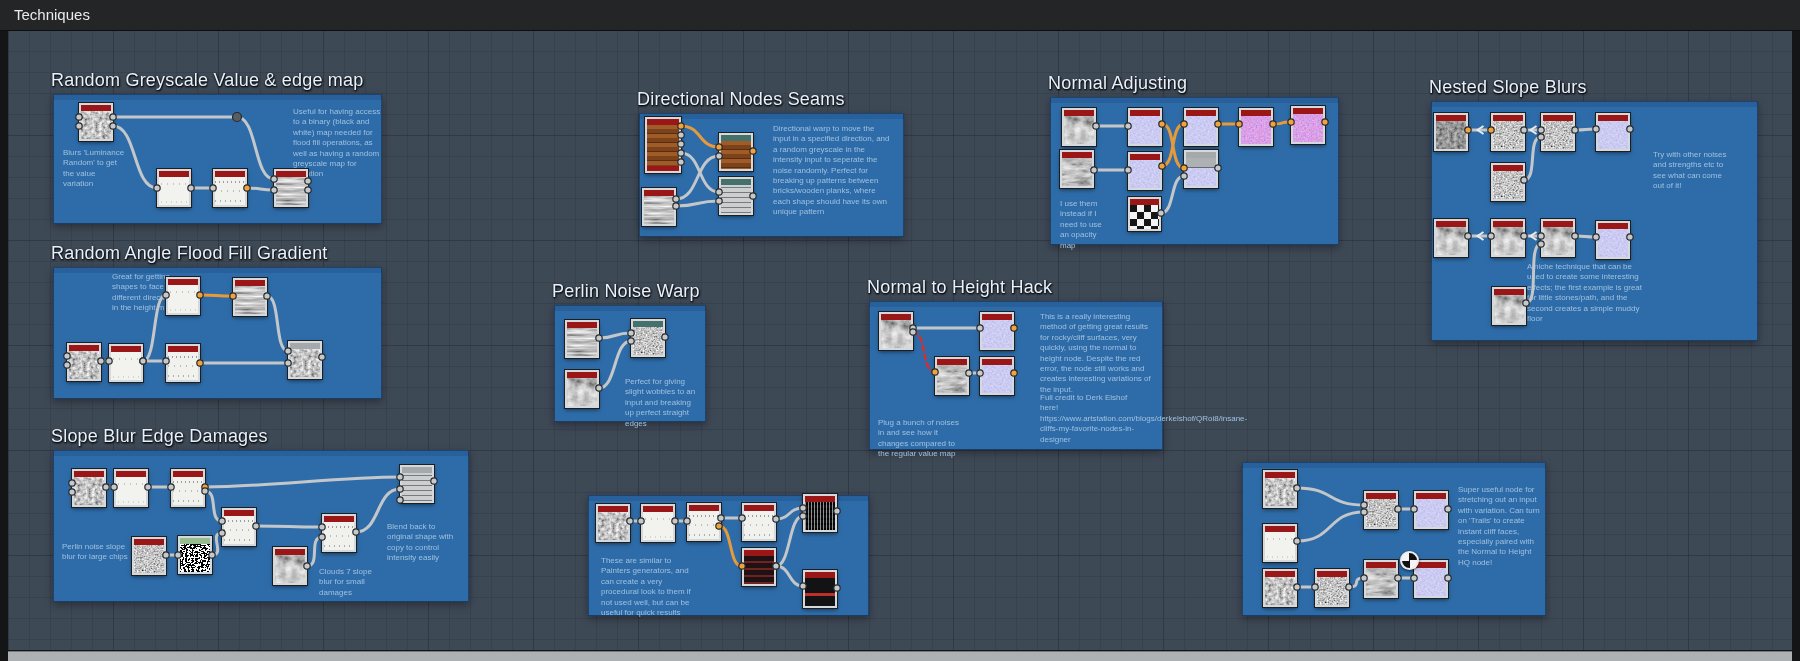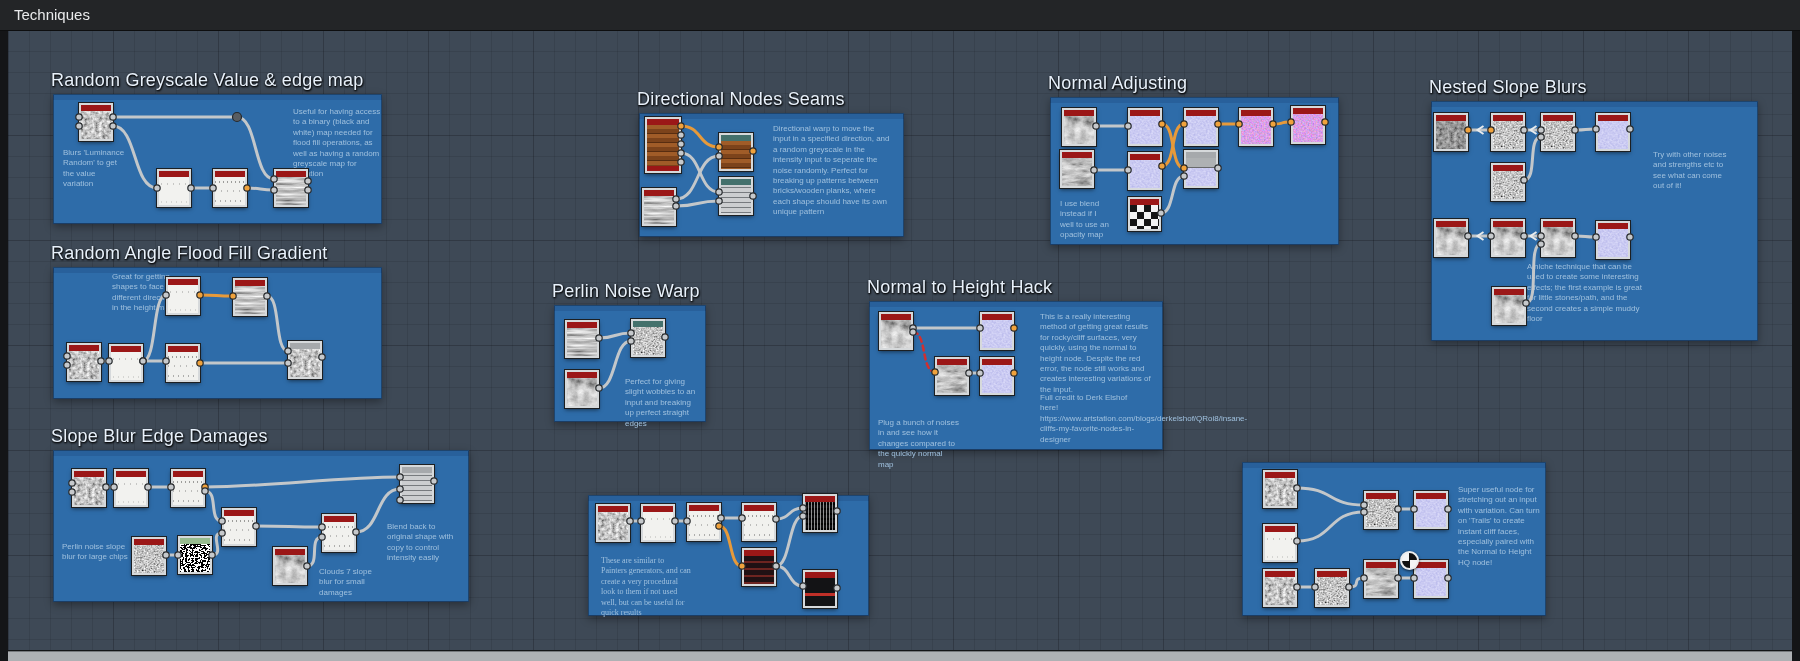--- a/index.html
+++ b/index.html
@@ -519,21 +519,21 @@
     </div>
     <div class="node" style="left: 565px; top: 370px; width: 34px; height: 38px;">
       <div class="nhead" style="background: rgb(155, 23, 23);"></div>
       <div class="nbody">
         <svg preserveAspectRatio="none" viewBox="0 0 30 30">
           <rect width="30" height="30" filter="url(#f-clouds)"></rect>
         </svg>
       </div>
     </div>
     <div class="frame" style="left: 588px; top: 495px; width: 279px; height: 119px;"></div>
-    <div class="fnote" style="left: 601px; top: 556px; width: 90px; font-family: Liberation Serif, serif;">These are similar to Painters generators, and can create a very procedural look to them if not used well, but can be useful for quick results</div>
+    <div class="fnote" style="left: 601px; top: 556px; width: 90px;">These are similar to Painters generators, and can create a very procedural look to them if not used well, but can be useful for quick results</div>
     <div class="node" style="left: 596px; top: 504px; width: 34px; height: 38px;">
       <div class="nhead" style="background: rgb(155, 23, 23);"></div>
       <div class="nbody">
         <svg preserveAspectRatio="none" viewBox="0 0 30 30">
           <rect width="30" height="30" filter="url(#f-grunge)"></rect>
         </svg>
       </div>
     </div>
     <div class="node" style="left: 641px; top: 504px; width: 34px; height: 38px;">
       <div class="nhead" style="background: rgb(155, 23, 23);"></div>
@@ -554,21 +554,21 @@
     <div class="node" style="left: 803px; top: 494px; width: 34px; height: 38px;">
       <div class="nhead" style="background: rgb(155, 23, 23);"></div>
       <div class="nbody k-blackspeckle"></div>
     </div>
     <div class="node" style="left: 803px; top: 570px; width: 34px; height: 38px;">
       <div class="nhead" style="background: rgb(155, 23, 23);"></div>
       <div class="nbody k-blackstripe"></div>
     </div>
     <div class="frame" style="left: 1050px; top: 97px; width: 287px; height: 146px;"></div>
     <div class="ftitle" style="left: 1048px; top: 73px;">Normal Adjusting</div>
-    <div class="fnote" style="left: 1060px; top: 199px; width: 52px;">I use blend instead if I well to use an opacity map</div>
+    <div class="fnote" style="left: 1060px; top: 199px; width: 52px;">I use them instead if I need to use an opacity map</div>
     <div class="node" style="left: 1062px; top: 108px; width: 34px; height: 38px;">
       <div class="nhead" style="background: rgb(155, 23, 23);"></div>
       <div class="nbody">
         <svg preserveAspectRatio="none" viewBox="0 0 30 30">
           <rect width="30" height="30" filter="url(#f-clouds)"></rect>
         </svg>
       </div>
     </div>
     <div class="node" style="left: 1060px; top: 150px; width: 34px; height: 38px;">
       <div class="nhead" style="background: rgb(155, 23, 23);"></div>
@@ -628,21 +628,21 @@
       </div>
     </div>
     <div class="node" style="left: 1128px; top: 197px; width: 33px; height: 34px;">
       <div class="nhead" style="background: rgb(155, 23, 23);"></div>
       <div class="nbody k-checker"></div>
     </div>
     <div class="frame" style="left: 869px; top: 301px; width: 292px; height: 147px;"></div>
     <div class="ftitle" style="left: 867px; top: 277px;">Normal to Height Hack</div>
     <div class="fnote" style="left: 1040px; top: 312px; width: 112px;">This is a really interesting method of getting great results for rocky/cliff surfaces, very quickly, using the normal to height node. Despite the red error, the node still works and creates interesting variations of the input.</div>
     <div class="fnote" style="left: 1040px; top: 393px; width: 102px;">Full credit to Derk Elshof here! https://www.artstation.com/blogs/derkelshof/QRoi8/insane-cliffs-my-favorite-nodes-in-designer</div>
-    <div class="fnote" style="left: 878px; top: 418px; width: 82px;">Plug a bunch of noises in and see how it changes compared to the quickly normal map</div>
+    <div class="fnote" style="left: 878px; top: 418px; width: 82px;">Plug a bunch of noises in and see how it changes compared to the regular value map</div>
     <div class="node" style="left: 879px; top: 312px; width: 34px; height: 38px;">
       <div class="nhead" style="background: rgb(155, 23, 23);"></div>
       <div class="nbody">
         <svg preserveAspectRatio="none" viewBox="0 0 30 30">
           <rect width="30" height="30" filter="url(#f-clouds)"></rect>
         </svg>
       </div>
     </div>
     <div class="node" style="left: 980px; top: 312px; width: 34px; height: 38px;">
       <div class="nhead" style="background: rgb(155, 23, 23);"></div>

